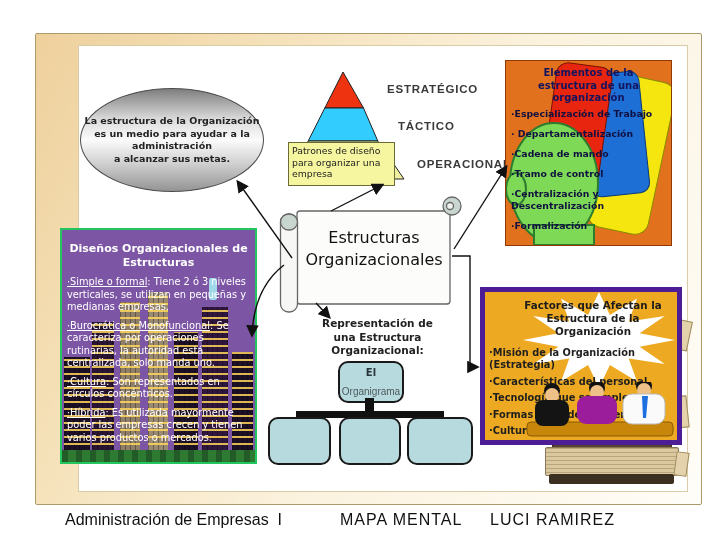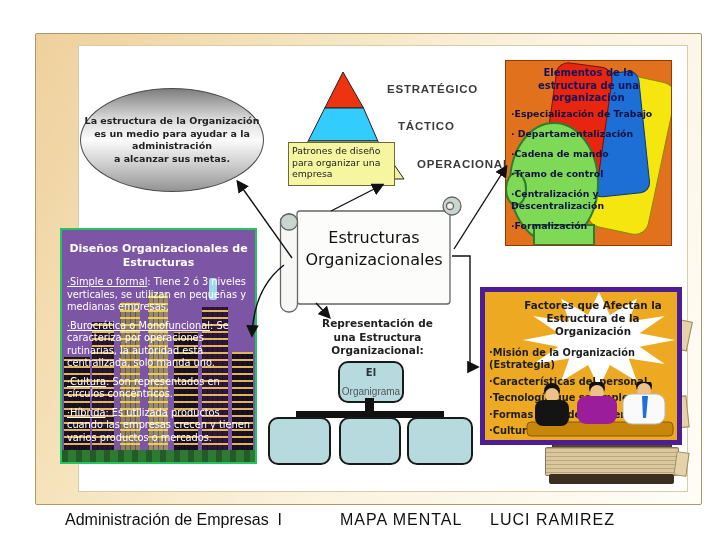--- a/index.html
+++ b/index.html
@@ -174,21 +174,21 @@
     <div class="grass"></div>
     <div class="lamp"></div>
     <div class="title">
       <div>Diseños Organizacionales de</div>
       <div>Estructuras</div>
     </div>
     <div class="bullets">
       <div><span class="u">·Simple o formal</span><span>: Tiene 2 ó 3 niveles verticales, se utilizan en pequeñas y medianas empresas.</span></div>
       <div><span class="u">·Burocrática o Monofuncional</span><span>: Se caracteriza por operaciones rutinarias, la autoridad está centralizada, solo manda uno.</span></div>
       <div><span class="u">·Cultura</span><span>: Son representados en círculos concéntricos.</span></div>
-      <div><span class="u">·Híbrida</span><span>: Es utilizada productos cuando las empresas crecen y tienen varios productos o mercados.</span></div>
+      <div><span class="u">·Híbrida</span><span>: Es utilizada mayormente poder las empresas crecen y tienen varios productos o mercados.</span></div>
     </div>
   </div>
 
   <div class="abs fac">
     <svg class="burst" width="156" height="100">
       <polygon fill="#ffffff" points="154,50 118.6,56.7 143.8,74 107.7,68.4 116,91.6 88.9,75.1 78,98 67.1,75.1 40,91.6 48.3,68.4 12.2,74 37.4,56.7 2,50 37.4,43.3 12.2,26 48.3,31.6 40,8.4 67.1,24.9 78,2 88.9,24.9 116,8.4 107.7,31.6 143.8,26 118.6,43.3"></polygon>
     </svg>
     <div class="title">
       <div>Factores que Afectan la</div>
       <div>Estructura de la</div>

